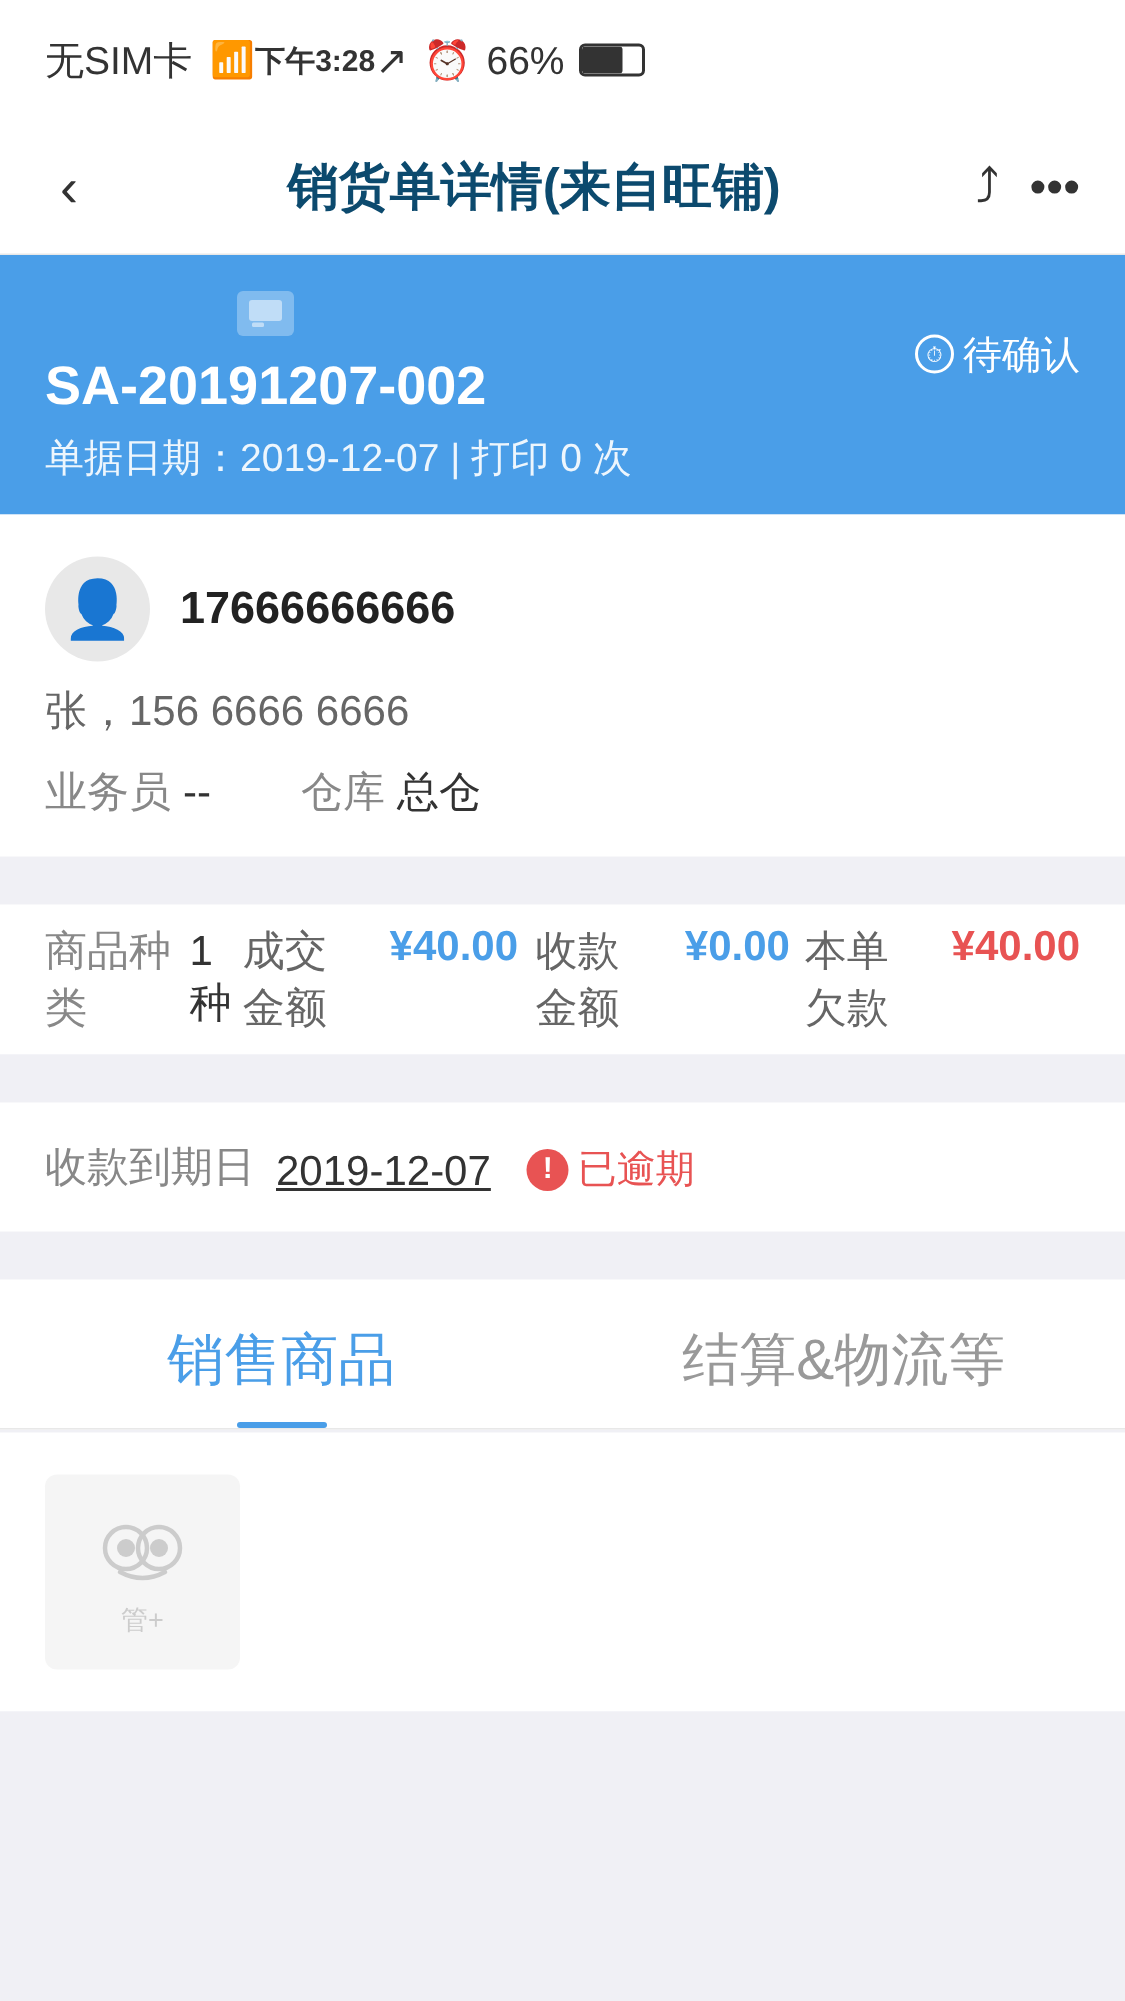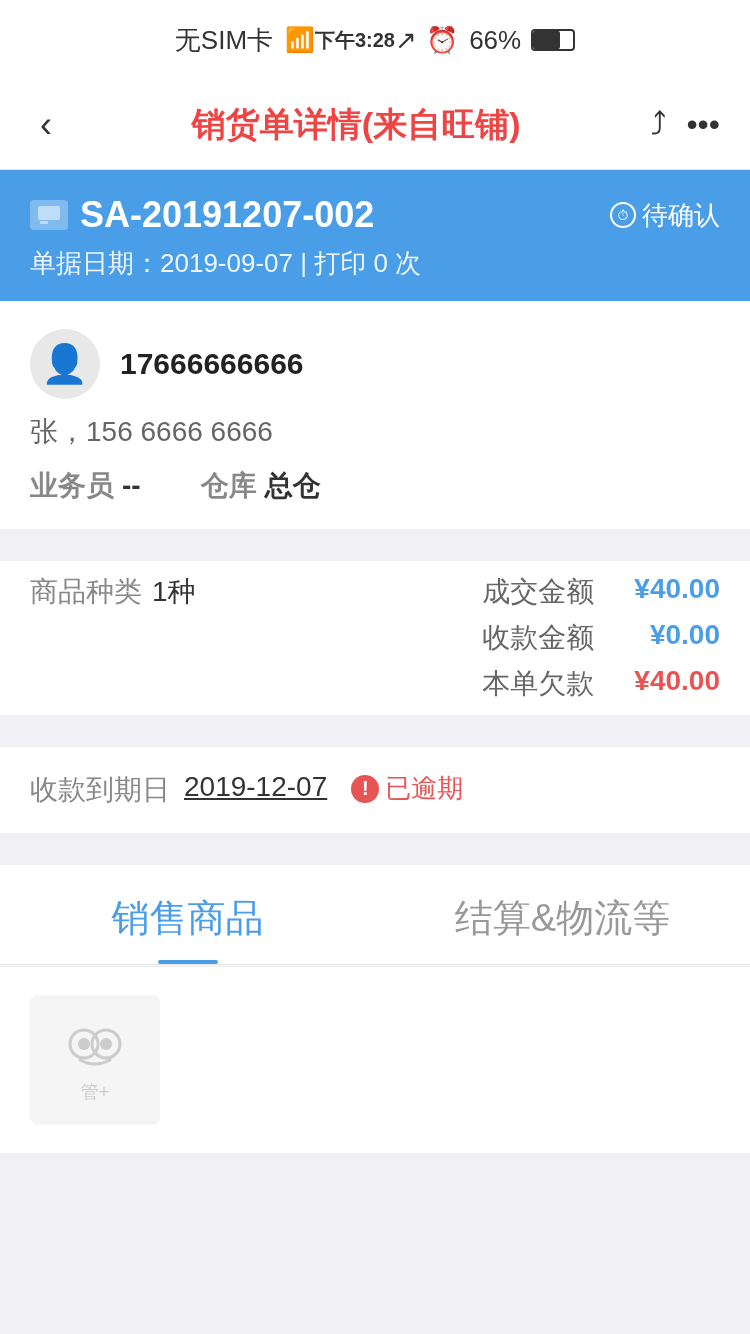--- a/index.html
+++ b/index.html
@@ -9,21 +9,21 @@
       min-height: 1334px;
       font-family: -apple-system, 'PingFang SC', 'Helvetica Neue', Arial, sans-serif;
       background: #f0f0f5;
       font-size: 28px;
       color: #333;
     }
 
     
     .status-bar {
       display: flex;
-      justify-content: center;
+      justify-content: flex-start;
       align-items: center;
       background: #fff;
       padding: 12px 30px;
       height: 80px;
       font-size: 26px;
       font-weight: 500;
     }
     .status-left { display: flex; align-items: center; gap: 12px; }
     .status-center { font-size: 20px; font-weight: 600; }
     .status-right { display: flex; align-items: center; gap: 10px; font-size: 26px; }
@@ -53,21 +53,21 @@
     }
     .nav-back {
       font-size: 36px;
       color: #333;
       cursor: pointer;
       padding: 10px;
     }
     .nav-title {
       font-size: 34px;
       font-weight: 600;
-      color: #ef4444;
+      color: #0c4a6e;
     }
     .nav-actions { display: flex; align-items: center; gap: 20px; }
     .nav-icon {
       font-size: 32px;
       color: #333;
       cursor: pointer;
     }
 
     
     .order-header {
@@ -81,20 +81,21 @@
       align-items: center;
       margin-bottom: 10px;
     }
     .order-id {
       font-size: 36px;
       font-weight: 700;
       color: #fff;
       display: flex;
       align-items: center;
       gap: 12px;
+      flex-direction: column;
     }
     .order-id-icon {
       width: 38px; height: 30px;
       background: rgba(255,255,255,0.3);
       border-radius: 4px;
       display: flex; align-items: center; justify-content: center;
       font-size: 20px; color: #fff;
     }
     .order-status {
       display: flex;
@@ -139,52 +140,51 @@
     .customer-name {
       font-size: 28px;
       color: #666;
       margin-bottom: 16px;
     }
     .customer-meta {
       display: flex;
       gap: 60px;
       font-size: 28px;
       color: #666;
-      font-weight: bold;
     }
     .meta-item { display: flex; align-items: center; gap: 8px; }
     .meta-label { color: #888; }
     .meta-value { color: #333; }
 
     
     .amounts-section {
       background: #fff;
       padding: 12px 30px;
       margin-bottom: 0;
       display: flex;
       justify-content: space-between;
       align-items: flex-start;
     }
     .goods-info { font-size: 28px; color: #555; display: flex; align-items: center; gap: 10px; }
     .goods-count { color: #333; }
-    .amounts-grid { display: flex; flex-direction: column; gap: 8px; text-align: center; }
+    .amounts-grid { display: flex; flex-direction: row; gap: 8px; text-align: center; }
     .amount-row { display: flex; justify-content: space-between; gap: 40px; font-size: 28px; }
     .amount-label { color: #666; }
     .amount-value { font-weight: 600; }
     .amount-blue { color: #4a9ee8; }
     .amount-red { color: #e85353; }
 
     
     .due-section {
       background: #fff;
       padding: 24px 30px;
       margin-top: 16px;
       margin-bottom: 16px;
       display: flex;
-      align-items: flex-start;
+      align-items: flex-end;
       gap: 14px;
       font-size: 28px;
       color: #555;
     }
     .due-label { color: #888; }
     .due-date { color: #333; margin-right: 10px; text-decoration: underline; }
     .overdue-badge {
       background: transparent;
       color: #e85353;
       font-size: 26px;
@@ -314,21 +314,21 @@
           <rect x="2" y="15" width="8" height="3" rx="1" fill="rgba(255,255,255,0.5)"></rect>
         </svg>
       </span>
       <span>SA-20191207-002</span>
     </div>
     <div class="order-status">
       <span class="status-clock">⏱</span>
       <span>待确认</span>
     </div>
   </div>
-  <div class="order-date">单据日期：2019-09-07 | 打印 0 次</div>
+  <div class="order-date">单据日期：2019-12-07 | 打印 0 次</div>
 </div>
 
 <div class="customer-section">
   <div class="customer-row">
     <div class="customer-avatar">
       <span class="avatar-icon">👤</span>
     </div>
     <span class="customer-phone">17666666666</span>
   </div>
   <div class="customer-name">张，156 6666 6666</div>

